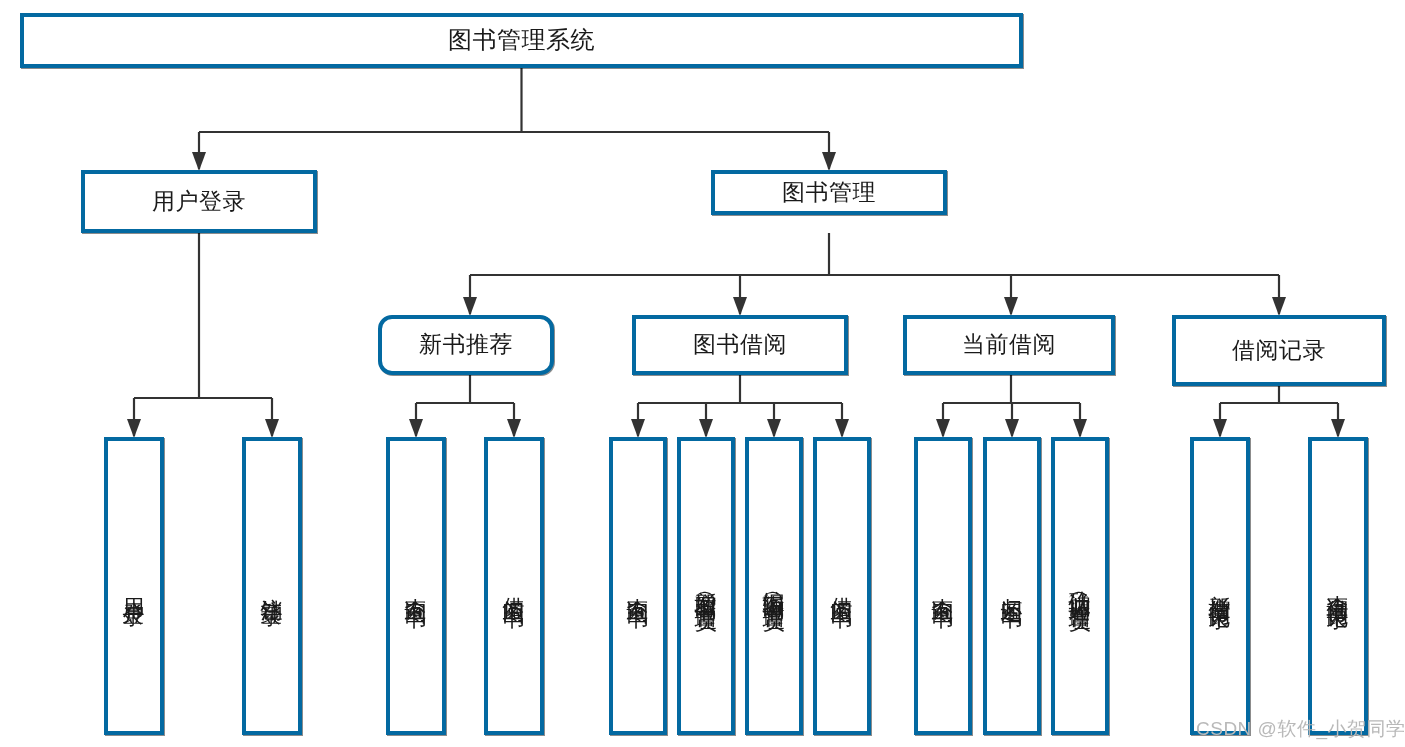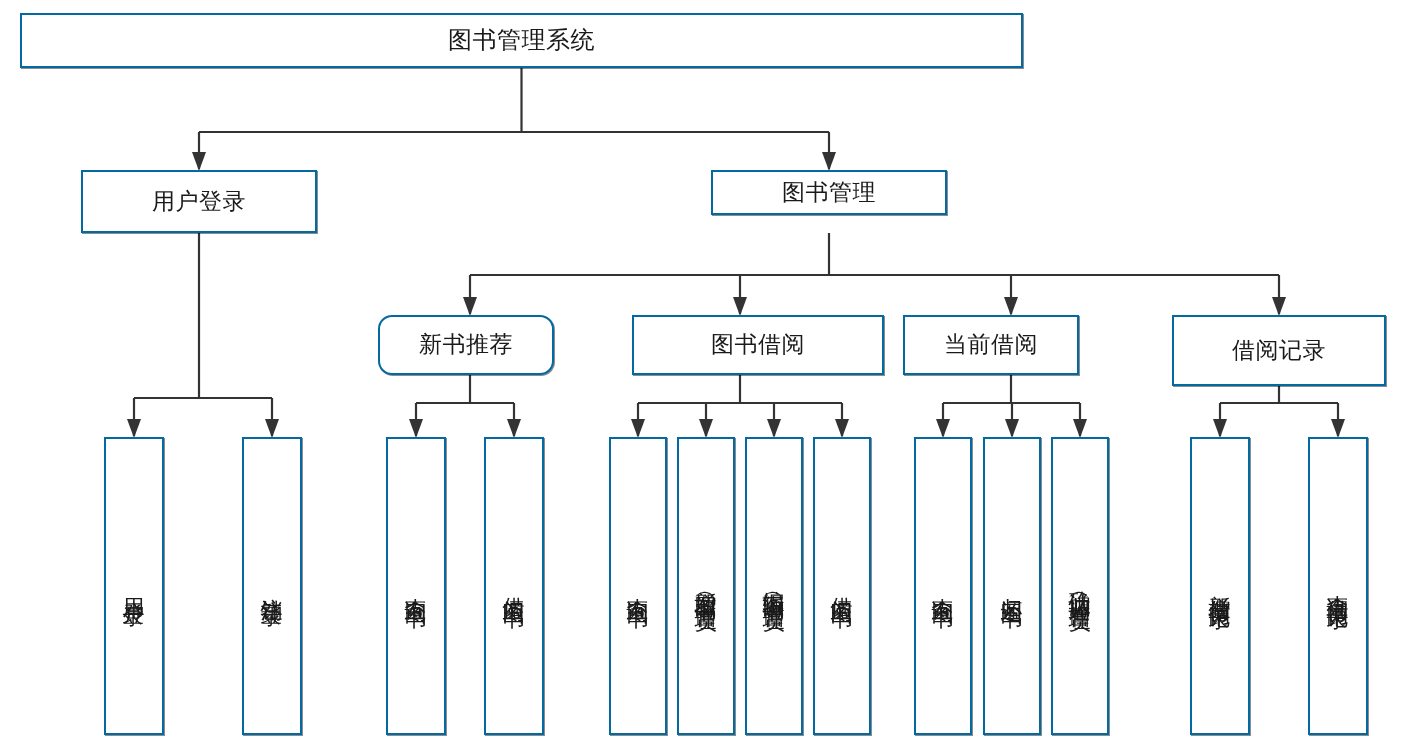--- a/index.html
+++ b/index.html
@@ -16,21 +16,21 @@
   }
   #diagram-root {
     position: relative;
     width: 1405px;
     height: 747px;
   }
   .node {
     position: absolute;
     box-sizing: border-box;
     background: #ffffff;
-    border: 2px solid #0369a1;
+    border: 4px solid #0369a1;
     box-shadow: 1px 1px 0 0 rgba(0,0,0,0.45);
     display: flex;
     align-items: center;
     justify-content: center;
     color: #1a1a1a;
   }
   .node-label {
     display: block;
     text-align: center;
     line-height: 1.28;
@@ -138,24 +138,24 @@
       </div>
       <div class="node horizontal" style="left: 81px; top: 170px; width: 236px; height: 63px;">
         <span class="node-label">用户登录</span>
       </div>
       <div class="node horizontal" style="left: 711px; top: 170px; width: 236px; height: 45px;">
         <span class="node-label">图书管理</span>
       </div>
       <div class="node horizontal" style="left: 378px; top: 315px; width: 176px; height: 60px; border-radius: 14px;">
         <span class="node-label">新书推荐</span>
       </div>
-      <div class="node horizontal" style="left: 632px; top: 315px; width: 252px; height: 60px;">
+      <div class="node horizontal" style="left: 632px; top: 315px; width: 216px; height: 60px;">
         <span class="node-label">图书借阅</span>
       </div>
-      <div class="node horizontal" style="left: 903px; top: 315px; width: 176px; height: 60px;">
+      <div class="node horizontal" style="left: 903px; top: 315px; width: 212px; height: 60px;">
         <span class="node-label">当前借阅</span>
       </div>
       <div class="node horizontal" style="left: 1172px; top: 315px; width: 214px; height: 71px;">
         <span class="node-label">借阅记录</span>
       </div>
       <div class="node vertical" style="left: 104px; top: 437px; width: 60px; height: 298px;">
         <span class="node-label">用户登录</span>
       </div>
       <div class="node vertical" style="left: 242px; top: 437px; width: 60px; height: 298px;">
         <span class="node-label">注销登录</span>
@@ -187,13 +187,14 @@
       <div class="node vertical" style="left: 1051px; top: 437px; width: 58px; height: 298px;">
         <span class="node-label">确认归还（管理员）</span>
       </div>
       <div class="node vertical" style="left: 1190px; top: 437px; width: 60px; height: 298px;">
         <span class="node-label">新增借阅记录</span>
       </div>
       <div class="node vertical" style="left: 1308px; top: 437px; width: 60px; height: 298px;">
         <span class="node-label">查询借阅记录</span>
       </div>
     </div>
+  <div class="watermark" style="left:1196px; top:716px;">CSDN @软件_小贺同学</div>
 </div>
 
 </body></html>

